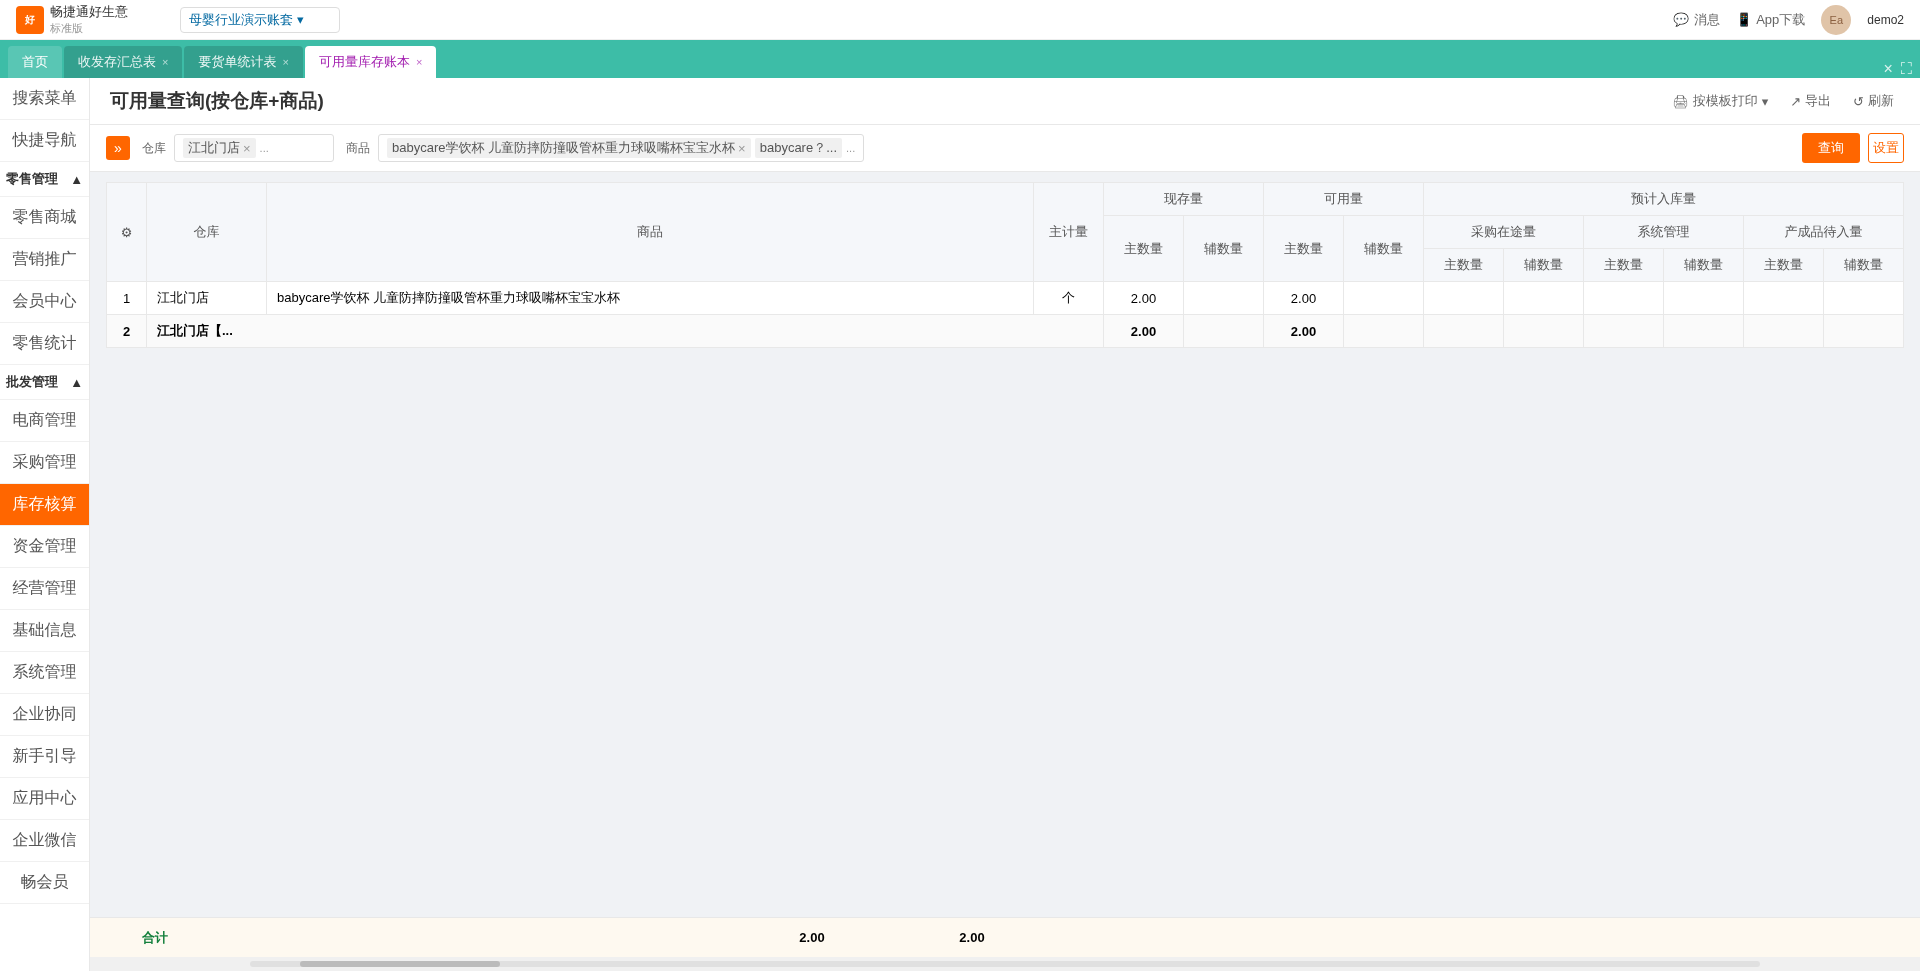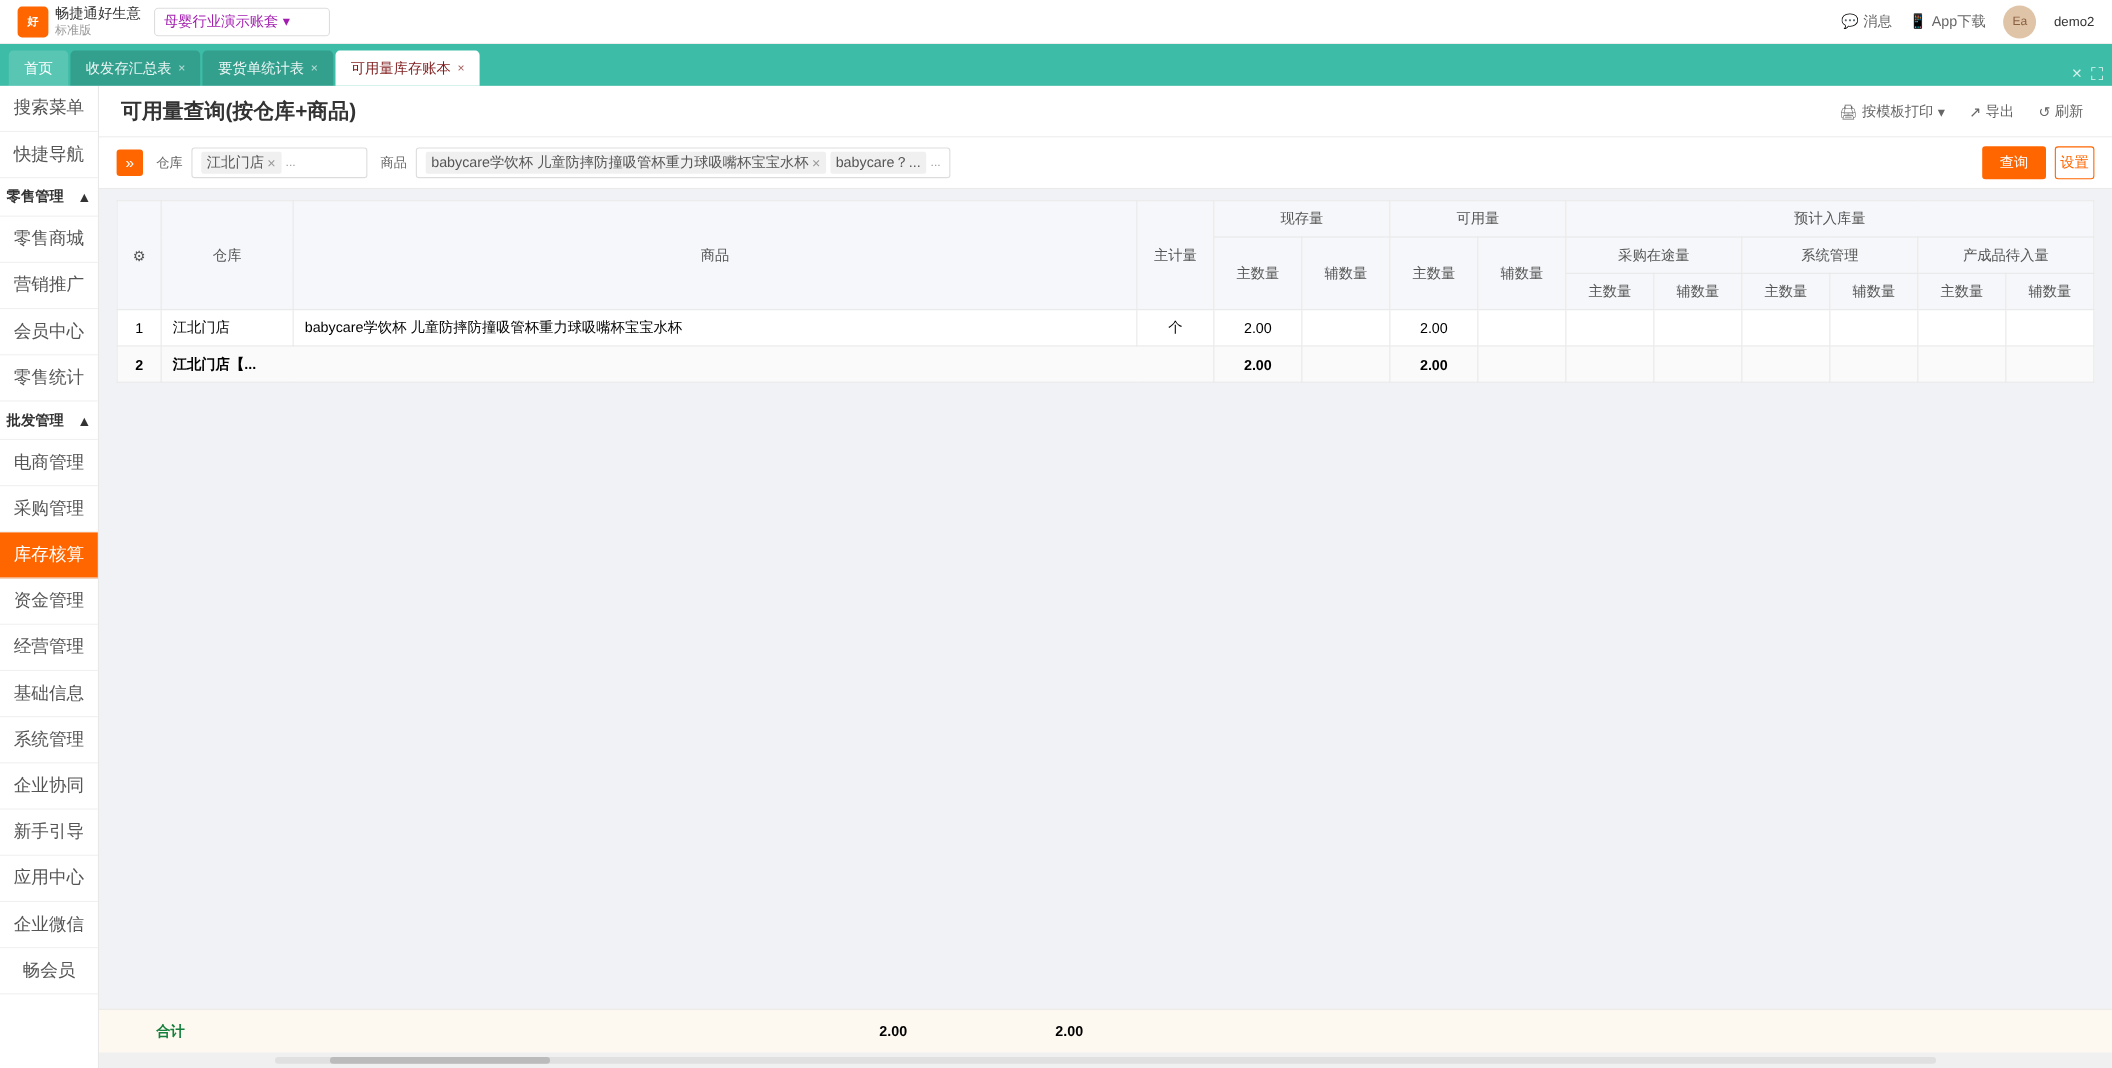--- a/index.html
+++ b/index.html
@@ -48,23 +48,24 @@
       color: #999;
     }
     .industry-select {
       display: flex;
       align-items: center;
       gap: 4px;
       border: 1px solid #ddd;
       border-radius: 4px;
       padding: 3px 8px;
       cursor: pointer;
-      color: #a21caf;
+      color: #0369a1;
       font-size: 12px;
       min-width: 160px;
+      margin-left: 40px;
     }
     .top-bar-right {
       display: flex;
       align-items: center;
       gap: 16px;
     }
     .top-btn {
       display: flex;
       align-items: center;
       gap: 4px;
@@ -108,21 +109,21 @@
       font-size: 13px;
       color: rgba(255,255,255,0.85);
       position: relative;
     }
     .tab.home {
       background: rgba(255,255,255,0.15);
       color: white;
     }
     .tab.active {
       background: #fff;
-      color: #7f1d1d;
+      color: #a21caf;
     }
     .tab.inactive {
       background: rgba(0,0,0,0.15);
       color: rgba(255,255,255,0.9);
     }
     .tab-close {
       font-size: 11px;
       opacity: 0.7;
       cursor: pointer;
     }

